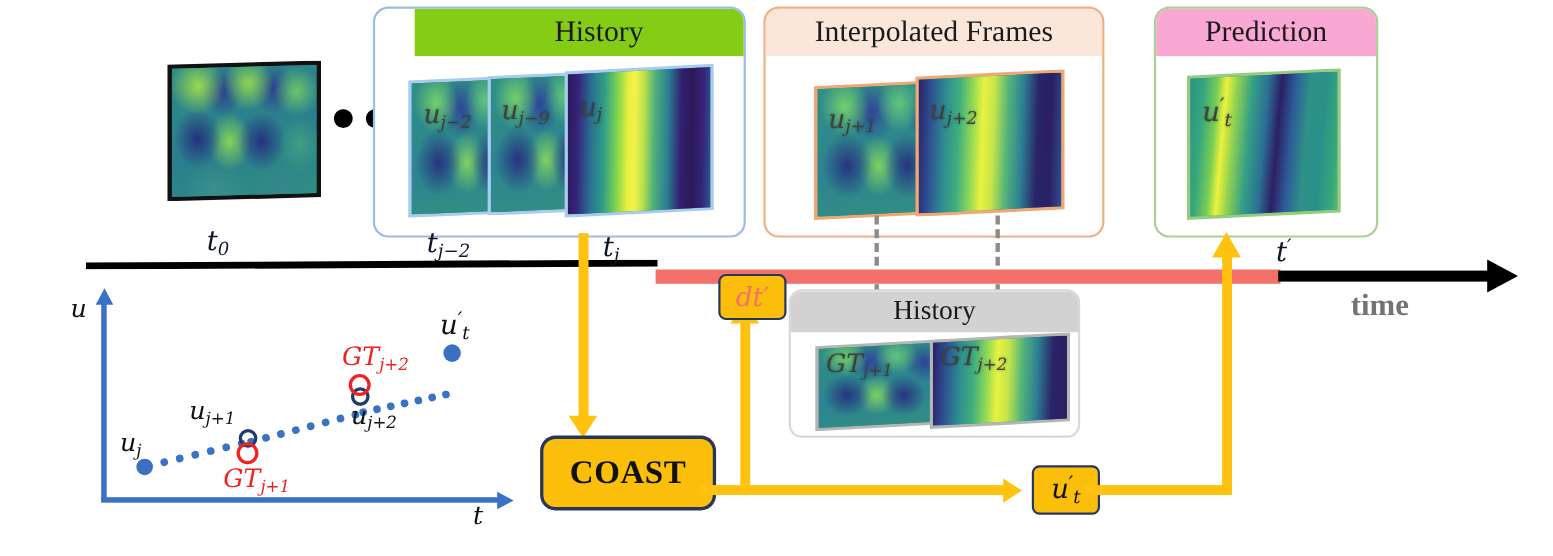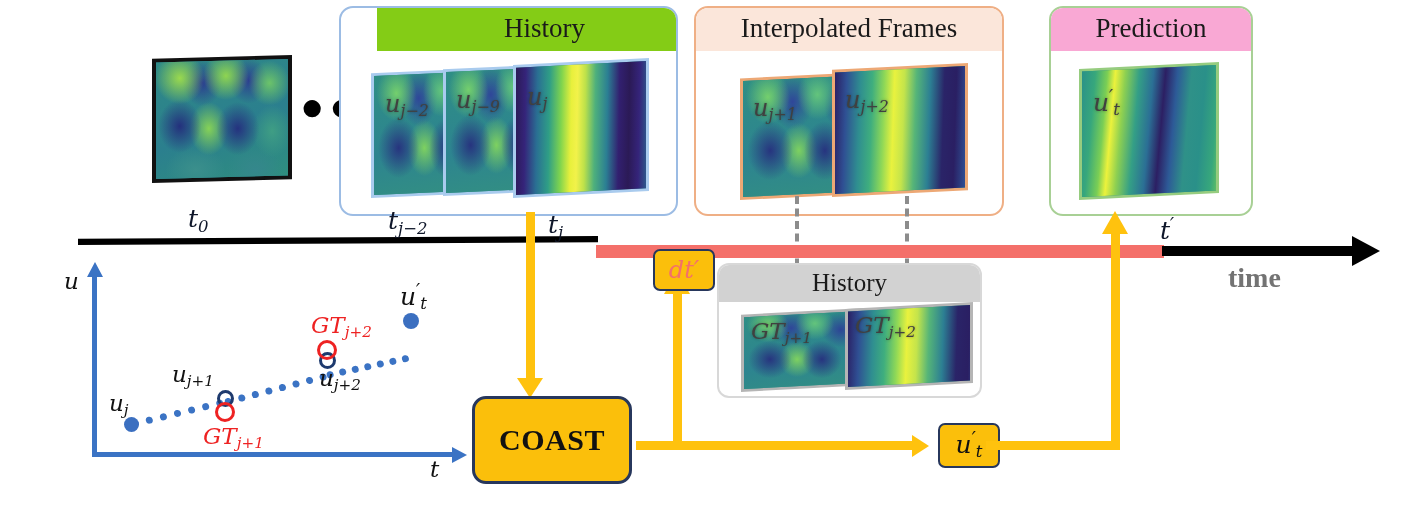--- a/index.html
+++ b/index.html
@@ -249,21 +249,21 @@
     <div class="lbl" style="left:10px;top:12px;font-size:23px;">
       <span>GT</span><span class="sub">j+2</span>
     </div>
   </div>
 
   <div class="yline" style="left:526px;top:212px;width:9px;height:168px;"></div>
   <div style="position:absolute;left:517px;top:378px;width:0;height:0;
               border-left:13px solid transparent;border-right:13px solid transparent;
               border-top:20px solid #FFC20E;"></div>
 
-  <div class="ybox coast" style="left:460px;top:396px;width:160px;height:88px;">
+  <div class="ybox coast" style="left:479px;top:396px;width:160px;height:68px;">
     <span>COAST</span>
   </div>
 
   <div class="yline" style="left:636px;top:441px;width:280px;height:9px;"></div>
   <div style="position:absolute;left:912px;top:435px;width:0;height:0;
               border-top:11px solid transparent;border-bottom:11px solid transparent;
               border-left:17px solid #FFC20E;"></div>
 
   <div class="yline" style="left:673px;top:292px;width:9px;height:152px;"></div>
   <div style="position:absolute;left:664px;top:272px;width:0;height:0;

